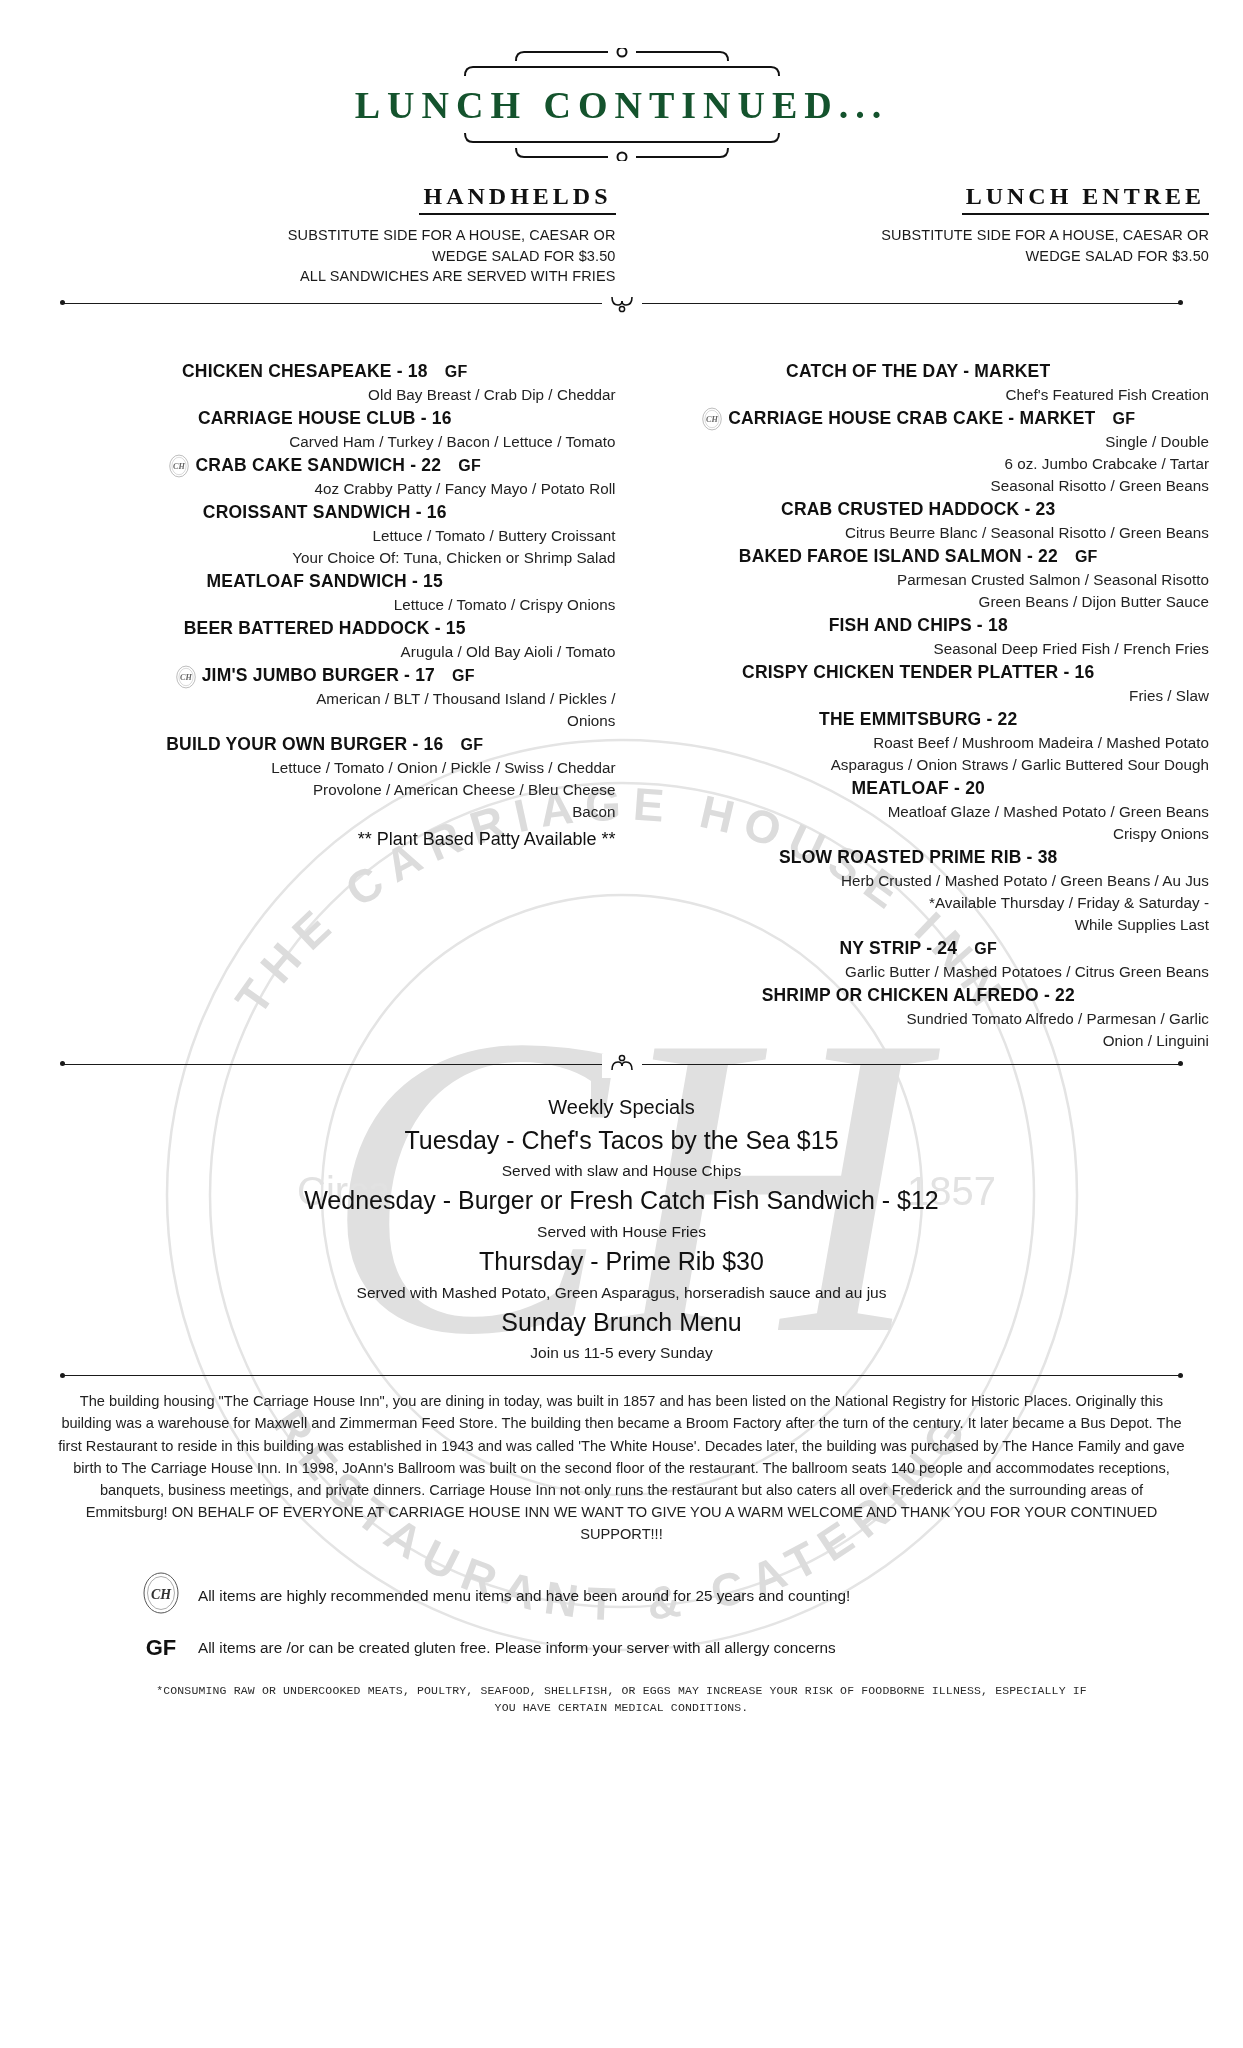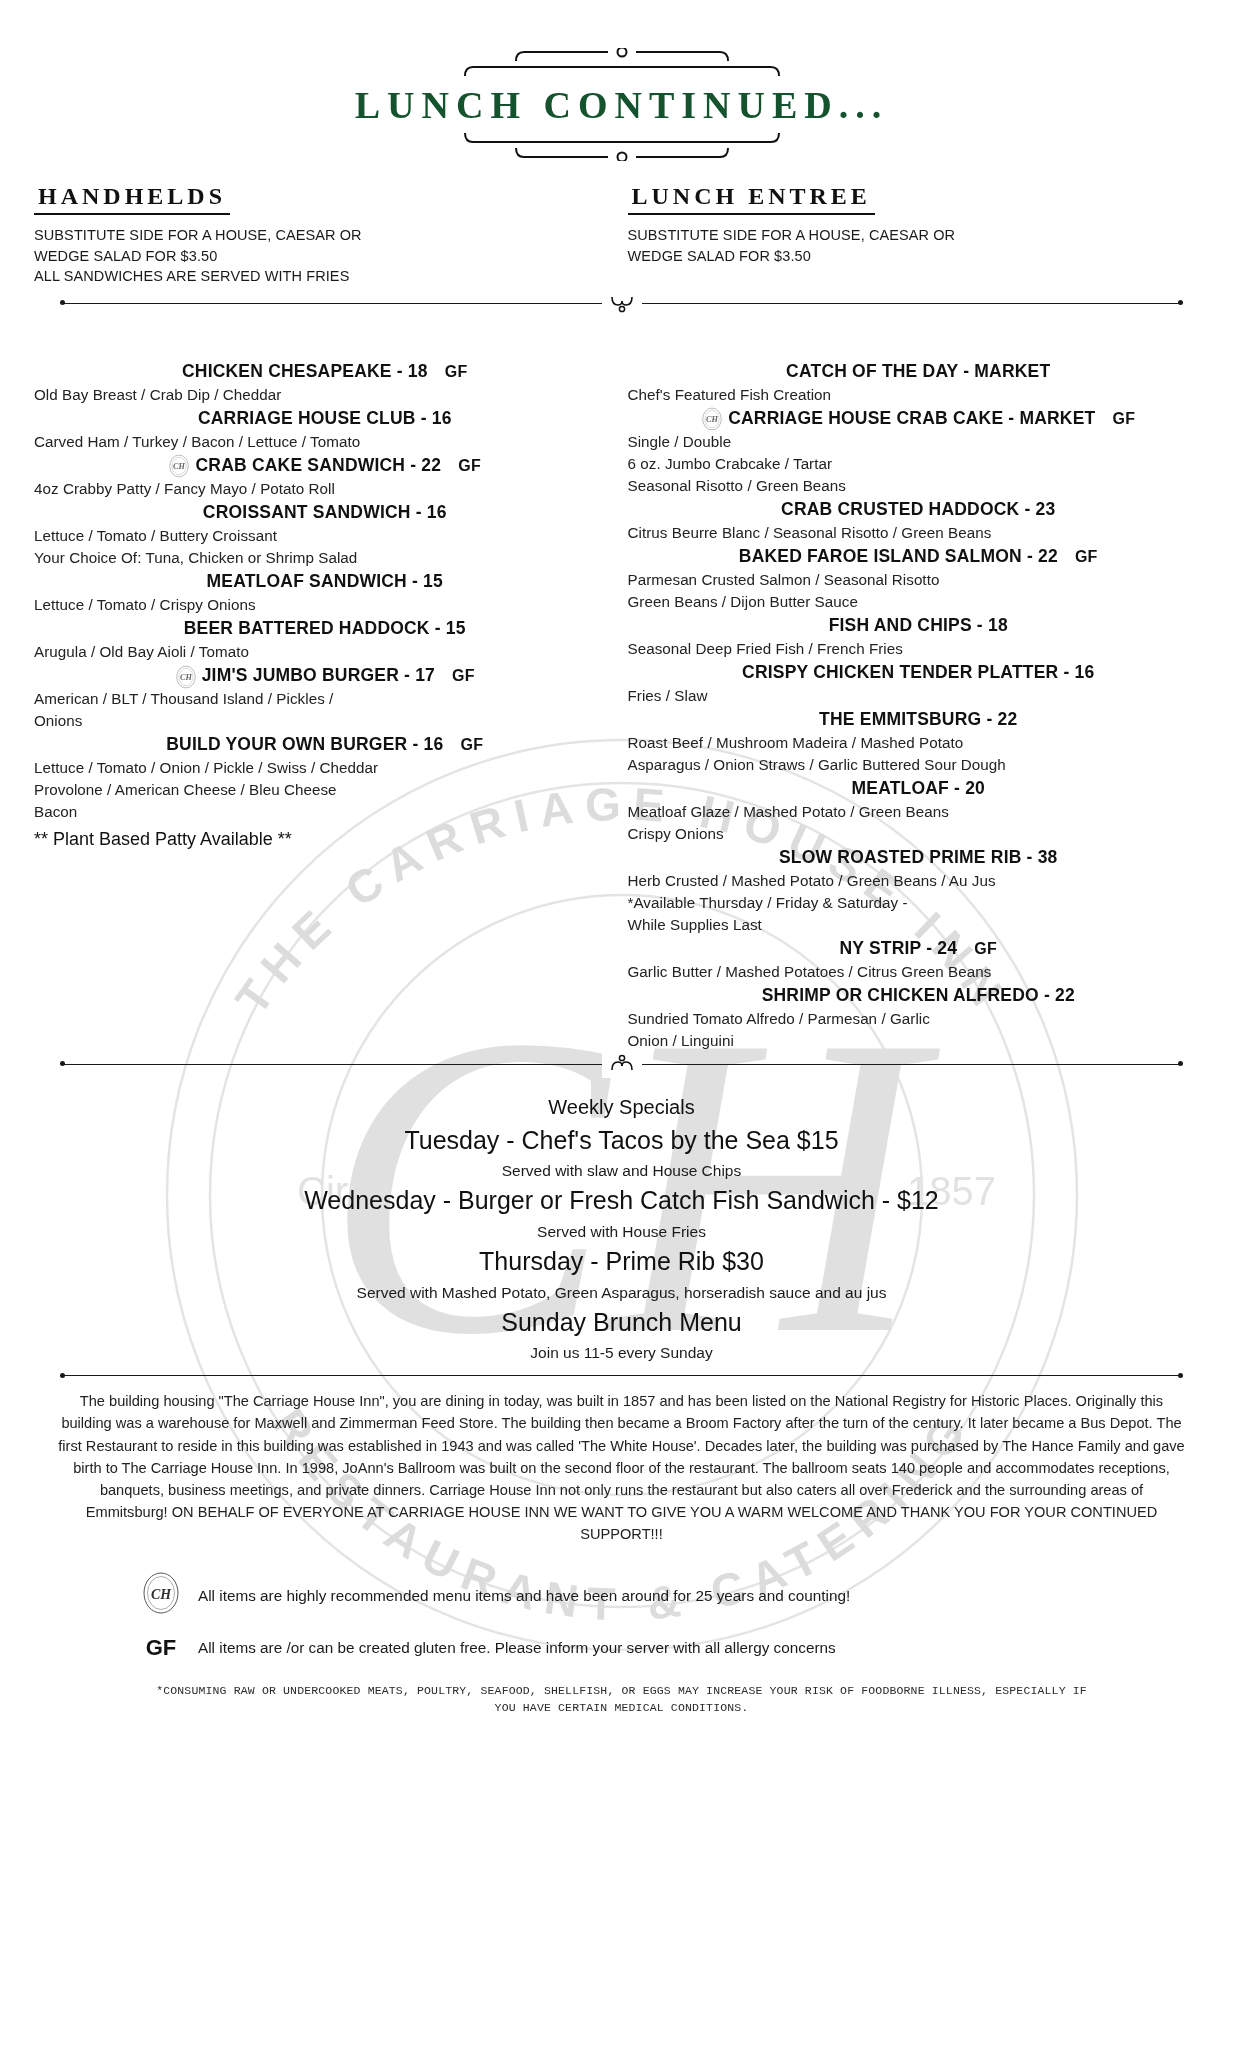--- a/index.html
+++ b/index.html
@@ -61,21 +61,21 @@
     font-family: "Liberation Serif", serif;
     font-size: 38px;
     font-weight: 700;
     letter-spacing: 7px;
     margin: 5px 0 4px 0;
     color: #14532d;
   }
 
   
   .columns { display: flex; margin-top: 22px; }
-  .col { width: 50%; text-align: left; padding: 0 6px; }
+  .col { width: 50%; text-align: right; padding: 0 6px; }
 
   .sec-title {
     font-family: "Liberation Serif", serif;
     font-size: 24px;
     font-weight: 700;
     letter-spacing: 4px;
     display: inline-block;
     border-bottom: 2.5px solid #111;
     padding: 0 4px 3px 4px;
     color: #111;

